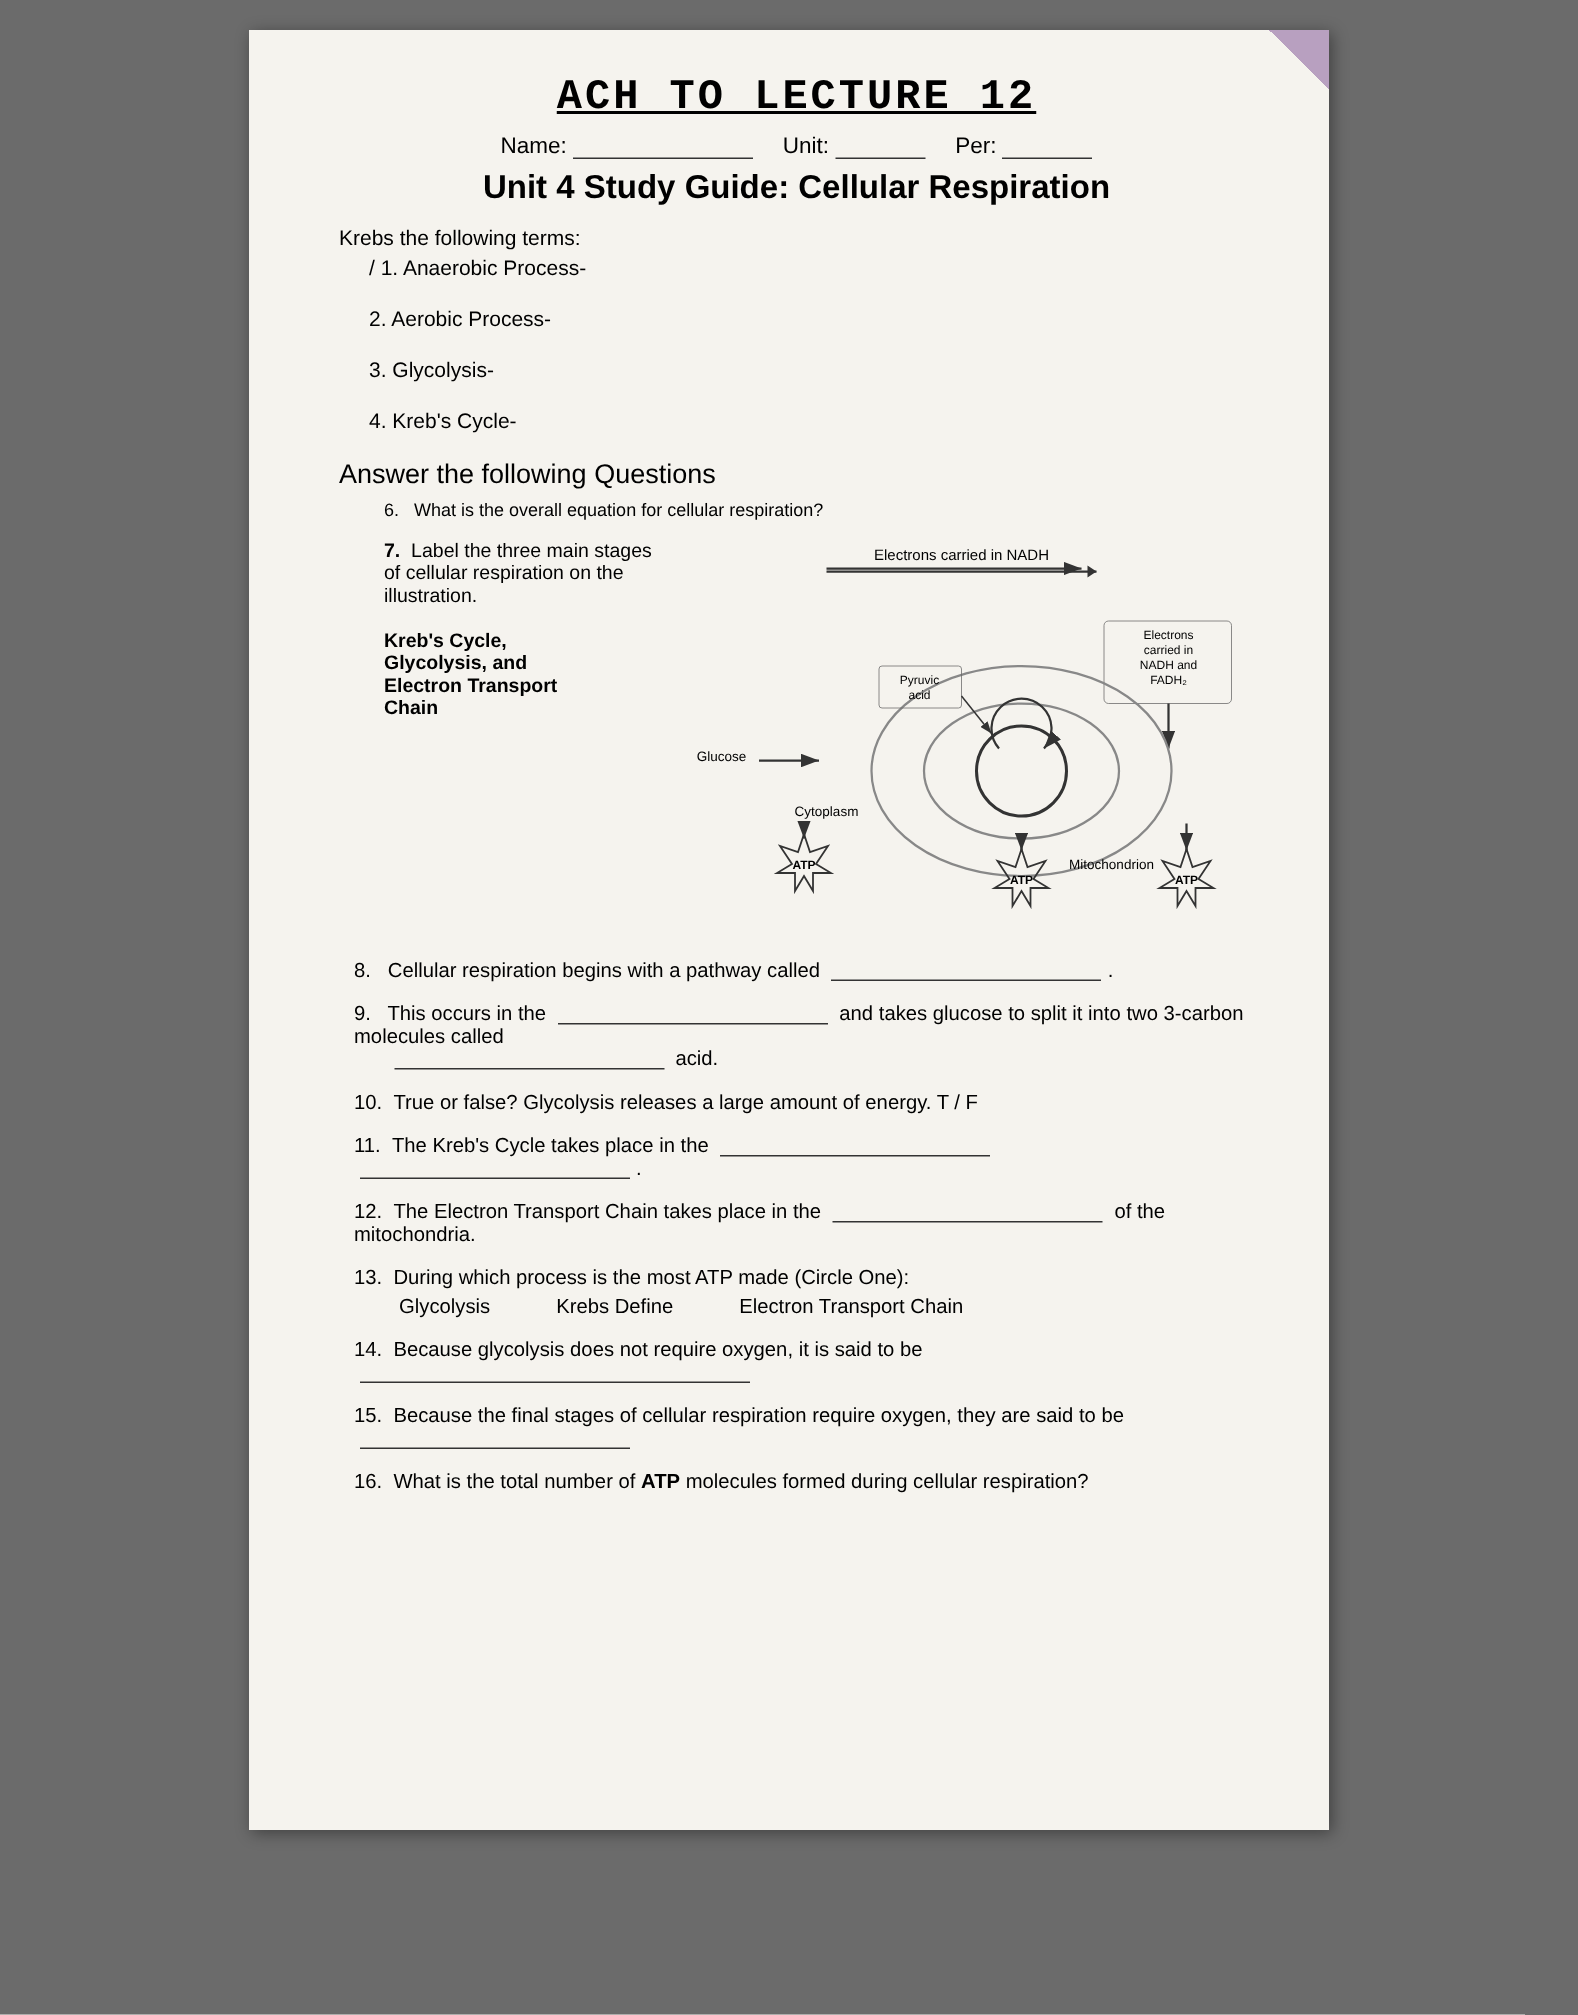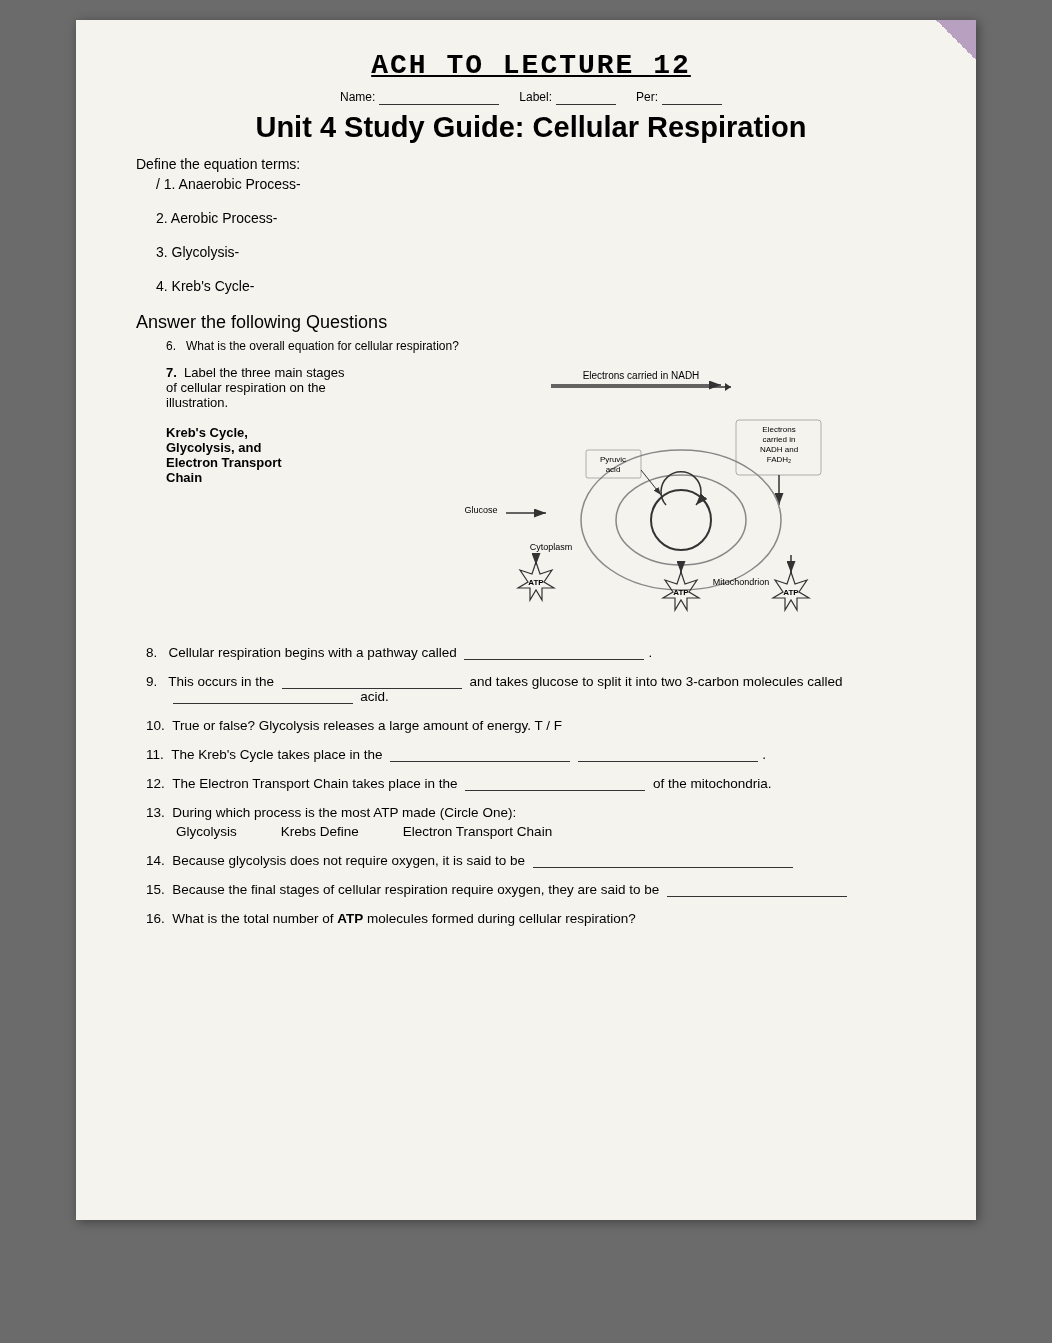--- a/index.html
+++ b/index.html
@@ -6,41 +6,41 @@
     body {
       background: #6b6b6b;
       display: flex;
       justify-content: center;
       align-items: flex-start;
       padding: 20px;
       font-family: Arial, sans-serif;
     }
     .page {
       background: #f5f3ee;
-      width: 900px;
+      width: 720px;
       min-height: 1200px;
       padding: 30px 50px 40px 60px;
       position: relative;
       box-shadow: 2px 2px 10px rgba(0,0,0,0.4);
     }
     .title-header {
       text-align: center;
       font-size: 28px;
       font-weight: bold;
       font-family: 'Courier New', monospace;
       letter-spacing: 2px;
       text-transform: uppercase;
       margin-bottom: 8px;
       text-decoration: underline;
     }
     .name-date-line {
       display: flex;
       justify-content: center;
       gap: 20px;
-      font-size: 12px;
+      font-size: 15px;
       margin-bottom: 6px;
     }
     .name-date-line span {
       display: inline-flex;
       align-items: center;
       gap: 4px;
     }
     .underline-field {
       display: inline-block;
       border-bottom: 1px solid #333;
@@ -48,21 +48,21 @@
       height: 16px;
     }
     .underline-field-short {
       display: inline-block;
       border-bottom: 1px solid #333;
       min-width: 60px;
       height: 16px;
     }
     .main-title {
       text-align: center;
-      font-size: 29px;
+      font-size: 22px;
       font-weight: bold;
       margin-bottom: 12px;
     }
     .section-intro {
       font-size: 14px;
       margin-bottom: 4px;
     }
     .question-item {
       font-size: 14px;
       margin-bottom: 18px;
@@ -155,32 +155,32 @@
   <div class="corner-fold"></div>
 
   <div class="title-header">ACH TO LECTURE 12</div>
 
   <div class="name-date-line">
     <span>
       <span>Name:</span>
       <span class="underline-field"></span>
     </span>
     <span>
-      <span>Label:</span>
+      <span>Unit:</span>
       <span class="underline-field-short"></span>
     </span>
     <span>
       <span>Per:</span>
       <span class="underline-field-short"></span>
     </span>
   </div>
 
   <div class="main-title">Unit 4 Study Guide: Cellular Respiration</div>
 
-  <div class="section-intro">Define the equation terms:</div>
+  <div class="section-intro">Krebs the following terms:</div>
 
   <div class="question-item">
     <span class="q-num">/ 1.</span>
     <span> Anaerobic Process-</span>
   </div>
   <div class="question-item">
     <span class="q-num">2.</span>
     <span> Aerobic Process-</span>
   </div>
   <div class="question-item">

